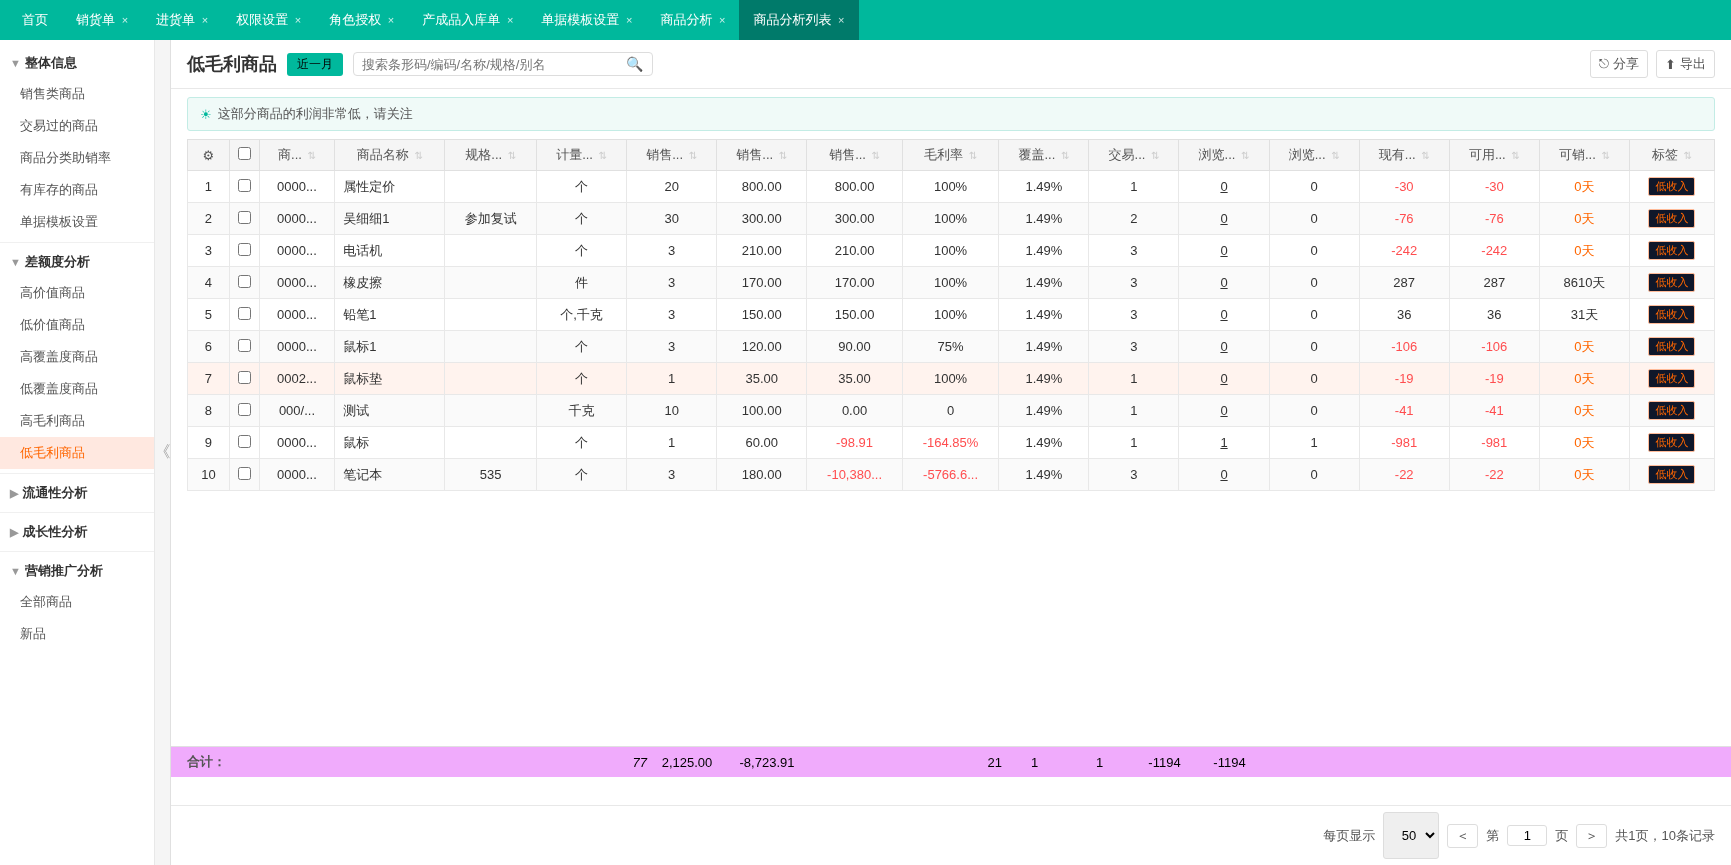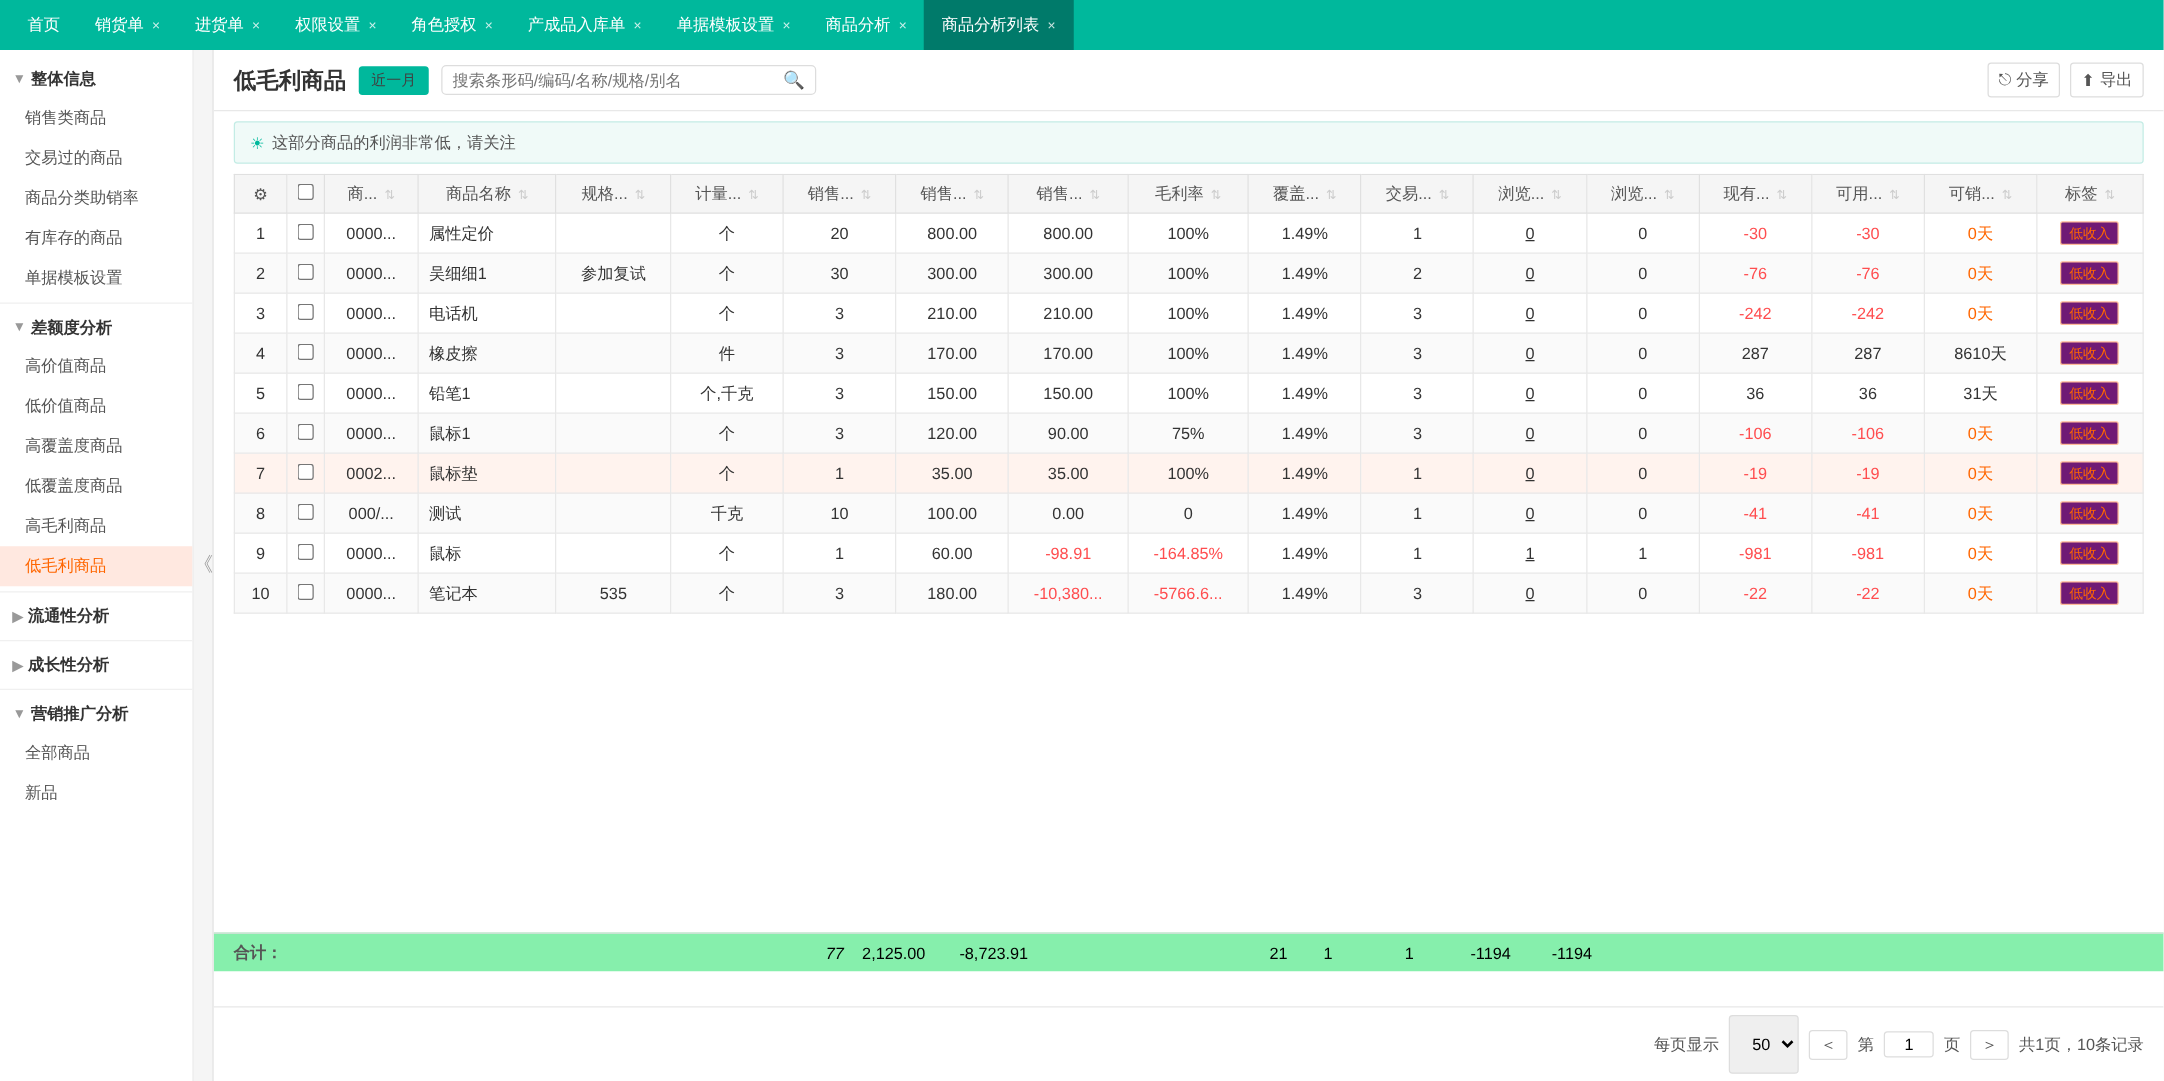--- a/index.html
+++ b/index.html
@@ -21,21 +21,21 @@
     .sidebar-item { padding: 7px 10px 7px 20px; color: #555; cursor: pointer; font-size: 13px; }
     .sidebar-item.active { background: #ffe8e0; color: #ff6600; }
     .sidebar-divider { height: 1px; background: #f0f0f0; margin: 4px 0; }
 
     
     .content { flex: 1; display: flex; flex-direction: column; overflow: hidden; background: #fff; }
 
     
     .content-header { display: flex; align-items: center; padding: 10px 16px; border-bottom: 1px solid #e8e8e8; gap: 10px; }
     .page-title { font-size: 18px; font-weight: bold; color: #333; }
-    .filter-btn { background: #00b89c; color: #404040; border: none; padding: 3px 10px; border-radius: 3px; cursor: pointer; font-size: 12px; }
+    .filter-btn { background: #00b89c; color: #000000; border: none; padding: 3px 10px; border-radius: 3px; cursor: pointer; font-size: 12px; }
     .search-box { display: flex; align-items: center; border: 1px solid #ddd; border-radius: 4px; padding: 3px 8px; flex: 1; max-width: 300px; }
     .search-box input { border: none; outline: none; font-size: 13px; width: 100%; background: transparent; }
     .search-icon { color: #aaa; font-size: 14px; }
     .header-actions { margin-left: auto; display: flex; gap: 8px; }
     .action-btn { display: flex; align-items: center; gap: 4px; color: #555; cursor: pointer; font-size: 13px; padding: 4px 8px; border: 1px solid #ddd; border-radius: 3px; background: #fff; }
 
     
     .notice-bar { background: #f0faf8; border: 1px solid #c3ece5; margin: 8px 16px; padding: 7px 12px; border-radius: 3px; color: #555; font-size: 13px; display: flex; align-items: center; gap: 6px; }
     .notice-icon { color: #00b89c; }
 
@@ -47,26 +47,26 @@
     table { width: 100%; border-collapse: collapse; font-size: 12px; }
     thead tr { background: #f5f5f5; }
     th { border: 1px solid #e0e0e0; padding: 6px 8px; text-align: center; color: #555; font-weight: normal; white-space: nowrap; position: relative; }
     th .col-sort { color: #ccc; font-size: 10px; margin-left: 2px; }
     td { border: 1px solid #e8e8e8; padding: 6px 8px; text-align: center; color: #333; white-space: nowrap; }
     tr:nth-child(even) { background: #fafafa; }
     tr.highlighted { background: #fff3ee; }
     .red-text { color: #ff4d4f; }
     .orange-text { color: #ff6600; }
     .tag { display: inline-block; padding: 1px 6px; border-radius: 2px; font-size: 11px; }
-    .tag-low-income { background: #701a75; color: #ff6600; border: 1px solid #ffbb99; }
+    .tag-low-income { background: #0f172a; color: #ff6600; border: 1px solid #ffbb99; }
     .underline-link { text-decoration: underline; color: #333; cursor: pointer; }
     td.text-left { text-align: left; }
 
     
-    .table-footer { border-top: 1px solid #e0e0e0; padding: 6px 16px; background: #86efac; display: flex; align-items: center; gap: 28px; }
+    .table-footer { border-top: 1px solid #e0e0e0; padding: 6px 16px; background: #f0abfc; display: flex; align-items: center; }
     .footer-total-label { color: #555; font-weight: bold; padding-right: 20px; }
     .footer-cells { display: flex; align-items: center; flex: 1; }
 
     
     .pagination-bar { display: flex; align-items: center; justify-content: flex-end; padding: 6px 16px; border-top: 1px solid #e8e8e8; background: #fff; gap: 8px; font-size: 13px; color: #555; margin-top: 28px; }
     .page-size-select { border: 1px solid #ddd; padding: 14px 6px; border-radius: 3px; text-align: right; }
     .page-btn { border: 1px solid #ddd; background: #fff; padding: 2px 8px; border-radius: 3px; cursor: pointer; color: #555; }
 
     
     ::-webkit-scrollbar { width: 6px; height: 6px; }

